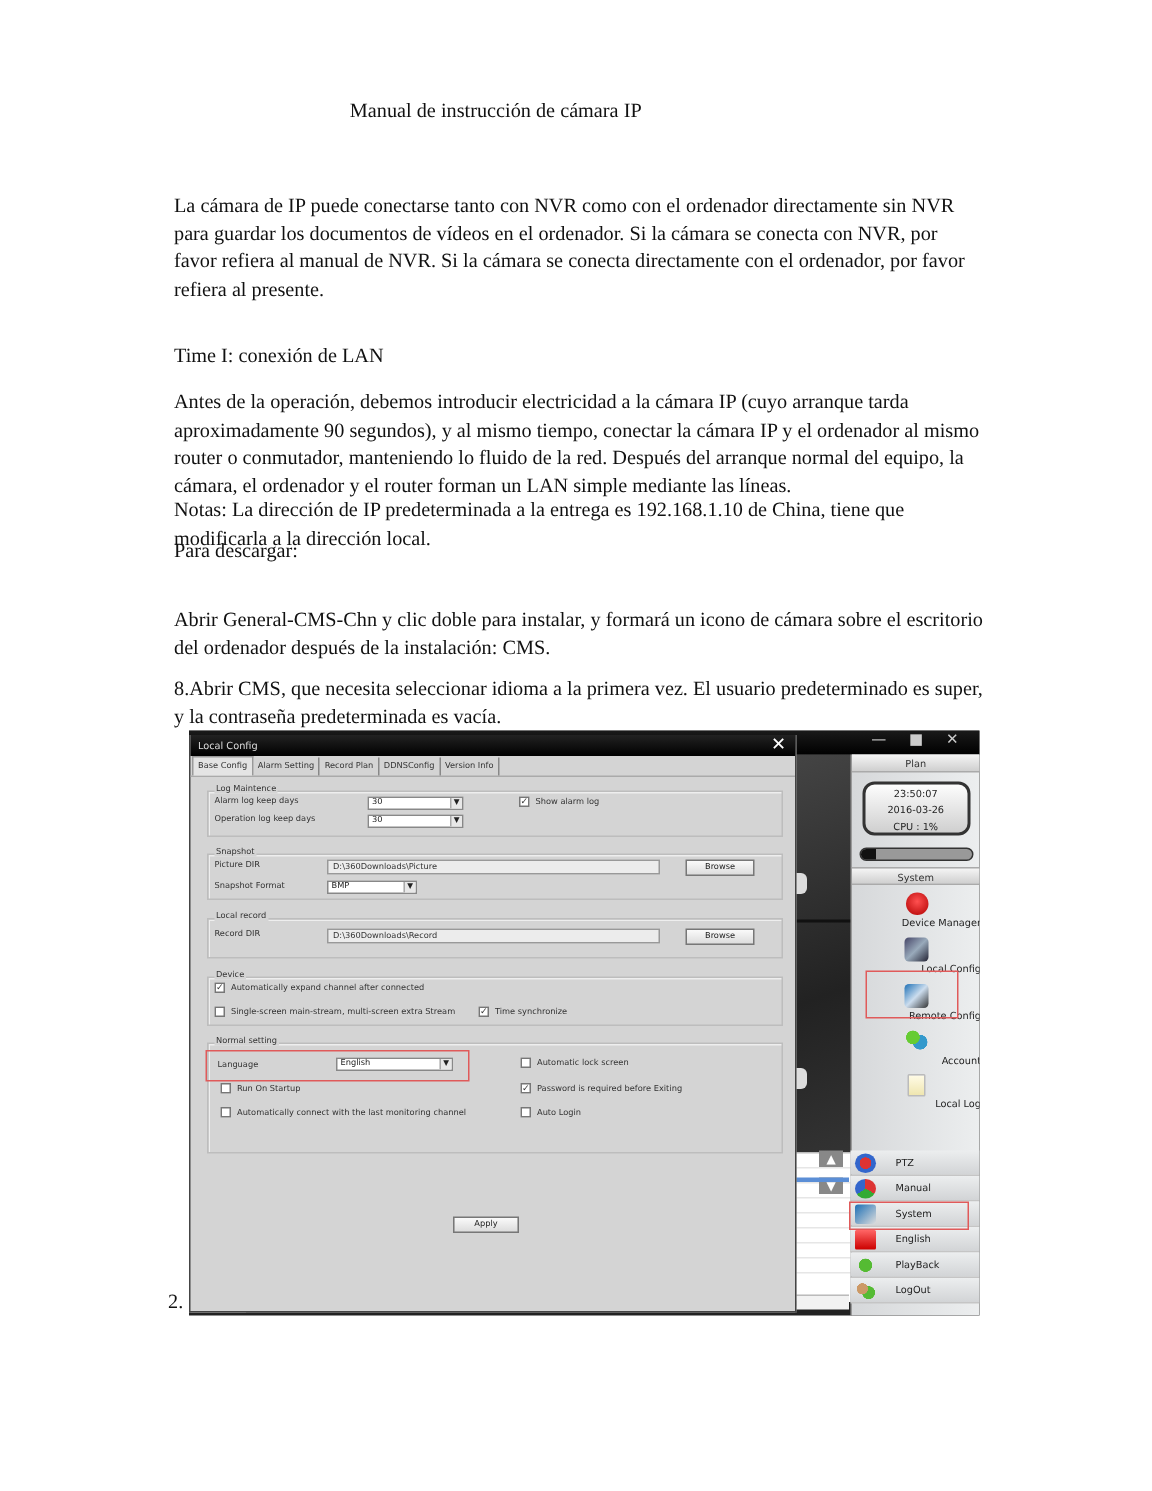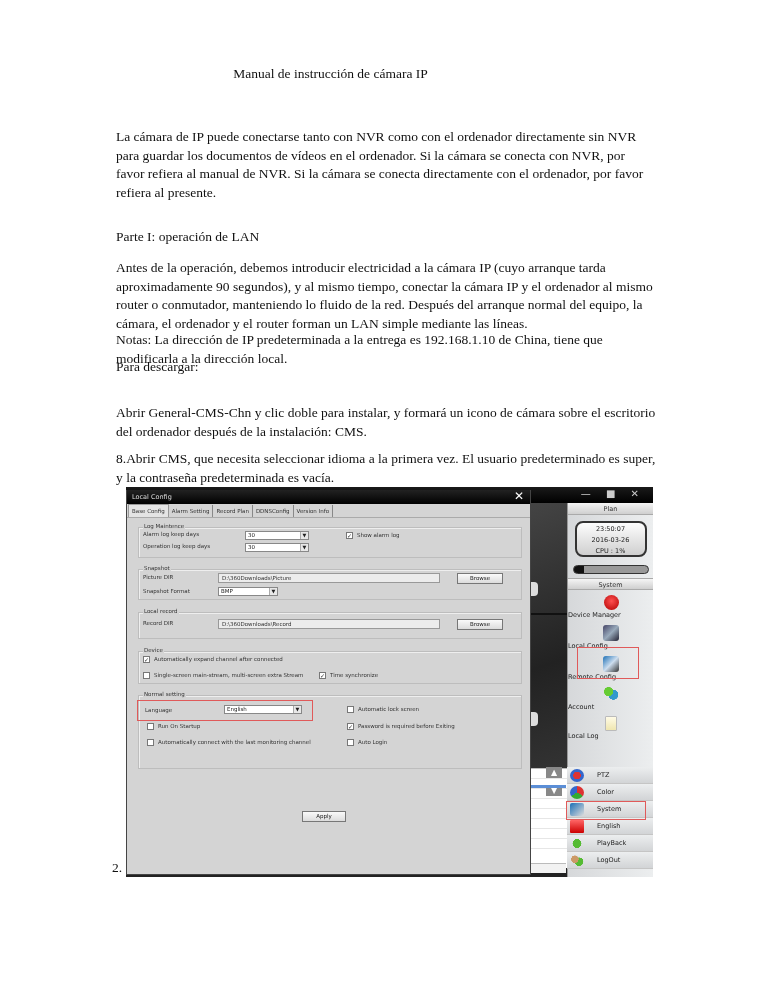--- a/index.html
+++ b/index.html
@@ -16,21 +16,21 @@
   .cam-glyph { position:absolute; left:404px; width:8px; height:14px; background:#ddd; border-radius:0 4px 4px 0; }
   .app-lower { position:absolute; left:404px; top:281px; width:40px; height:100px; background:#fff; border-top:1px solid #bbb; }
   .app-lower .row { height:10px; border-bottom:1px solid #e6e6e6; }
   .arrow-box { position:absolute; left:420px; width:16px; height:11px; background:#888; color:#fff; font-size:8px; text-align:center; line-height:11px; }
   .blue-strip { position:absolute; left:404px; top:298px; width:36px; height:3px; background:#5b8ed6; }
   .side { position:absolute; left:441px; top:16px; width:86px; height:374px; background:linear-gradient(90deg,#d6d8da,#eceeef); border-left:1px solid #999; }
   .side-head { height:12px; background:linear-gradient(#f5f5f5,#cfcfcf); font-size:6.5px; text-align:center; line-height:12px; color:#333; border-bottom:1px solid #aaa; }
   .clock { margin:6px auto 0; width:72px; height:36px; border:2px solid #333; border-radius:8px; background:linear-gradient(#fdfdfd,#cfcfcf); font-size:6.5px; text-align:center; line-height:11px; padding-top:1px; color:#222; }
   .progress { margin:8px auto 0; width:76px; height:9px; border-radius:5px; background:#999; border:1px solid #333; position:relative; }
   .progress::before { content:""; position:absolute; left:0; top:0; width:10px; height:7px; background:#111; border-radius:5px 0 0 5px; }
-  .side-item { position:relative; width:86px; text-align:left; font-size:6.5px; color:#222; }
+  .side-item { position:relative; width:86px; text-align:right; font-size:6.5px; color:#222; }
   .ico { width:16px; height:16px; margin:0 auto 1px; border-radius:3px; }
   .ico.red { background:radial-gradient(circle at 50% 40%,#ff5050,#b00000); border-radius:50%; width:15px; height:15px; }
   .ico.cfg { background:linear-gradient(135deg,#446,#9ab 50%,#223); }
   .ico.rcfg { background:linear-gradient(135deg,#1c6fb5,#cde 50%,#333); }
   .ico.acct { background:radial-gradient(circle at 35% 35%,#6c3 30%,transparent 32%),radial-gradient(circle at 65% 55%,#39c 35%,transparent 37%); }
   .ico.log { background:linear-gradient(#fffbe6,#efe6b0); border:1px solid #bbb; width:12px; height:15px; border-radius:1px; }
   .hl { position:absolute; border:1px solid #e05a5a; }
   .bottom-menu { position:absolute; left:441px; top:280px; width:86px; }
   .bm-item { height:17px; border-bottom:1px solid #c5c5c5; background:linear-gradient(#eceeef,#d2d4d6); font-size:6.5px; line-height:17px; position:relative; color:#222; }
   .bm-item .bico { position:absolute; left:3px; top:2px; width:14px; height:13px; border-radius:50%; }
@@ -55,21 +55,21 @@
   .hscroll .thumb { position:absolute; left:10px; top:2px; width:355px; height:6px; background:#ddd; border:1px solid #bbb; border-radius:2px; font-size:4px; text-align:center; color:#999; line-height:4px; }
   .bl-btns { position:absolute; left:0; top:376px; width:38px; height:12px; background:#bbb; border:1px solid #666; font-size:6px; line-height:10px; text-align:center; }
   .two { position:absolute; left:112px; top:860px; font-size:13.5px; }
 </style>
 </head>
 <body>
 
 <div class="doc-title">Manual de instrucción de cámara IP</div>
 
 <p class="para" style="top:128px;">La cámara de IP puede conectarse tanto con NVR como con el ordenador directamente sin NVR para guardar los documentos de vídeos en el ordenador. Si la cámara se conecta con NVR, por favor refiera al manual de NVR. Si la cámara se conecta directamente con el ordenador, por favor refiera al presente.</p>
-<p class="para" style="top:228px;">Parte I: operación de LAN</p>
+<p class="para" style="top:228px;">Time I: conexión de LAN</p>
 <p class="para" style="top:259px;">Antes de la operación, debemos introducir electricidad a la cámara IP (cuyo arranque tarda aproximadamente 90 segundos), y al mismo tiempo, conectar la cámara IP y el ordenador al mismo router o conmutador, manteniendo lo fluido de la red. Después del arranque normal del equipo, la cámara, el ordenador y el router forman un LAN simple mediante las líneas.</p>
 <p class="para" style="top:331px;">Notas:  La dirección de IP predeterminada a la entrega es 192.168.1.10 de China, tiene que modificarla a la dirección local.</p>
 <p class="para" style="top:358px;">Para descargar:</p>
 <p class="para" style="top:404px;">Abrir General-CMS-Chn y clic doble para instalar, y formará un icono de cámara sobre el escritorio del ordenador después de la instalación: CMS.</p>
 <p class="para" style="top:450px;">8.Abrir CMS, que necesita seleccionar idioma a la primera vez. El usuario predeterminado es super, y la contraseña predeterminada es vacía.</p>
 
 <div class="shot">
   <div class="app-topbar">
     <span class="app-winbtns">— ■ ✕</span>
   </div>
@@ -124,21 +124,21 @@
     <div class="hl" style="left:9px;top:144px;width:62px;height:32px;"></div>
   </div>
 
   <div class="bottom-menu">
     <div class="bm-item">
       <span class="bico" style="background:radial-gradient(circle,#d33 40%,#36c 42%);"></span>
       <span class="blabel">PTZ</span>
     </div>
     <div class="bm-item">
       <span class="bico" style="background:conic-gradient(#d33 0 33%,#3a3 0 66%,#36c 0);"></span>
-      <span class="blabel">Color</span>
+      <span class="blabel">Manual</span>
     </div>
     <div class="bm-item">
       <span class="bico" style="background:linear-gradient(135deg,#1c6fb5,#ddd);border-radius:2px;"></span>
       <span class="blabel">System</span>
     </div>
     <div class="bm-item">
       <span class="bico" style="background:linear-gradient(#f66,#c00);border-radius:1px;"></span>
       <span class="blabel">English</span>
     </div>
     <div class="bm-item">

